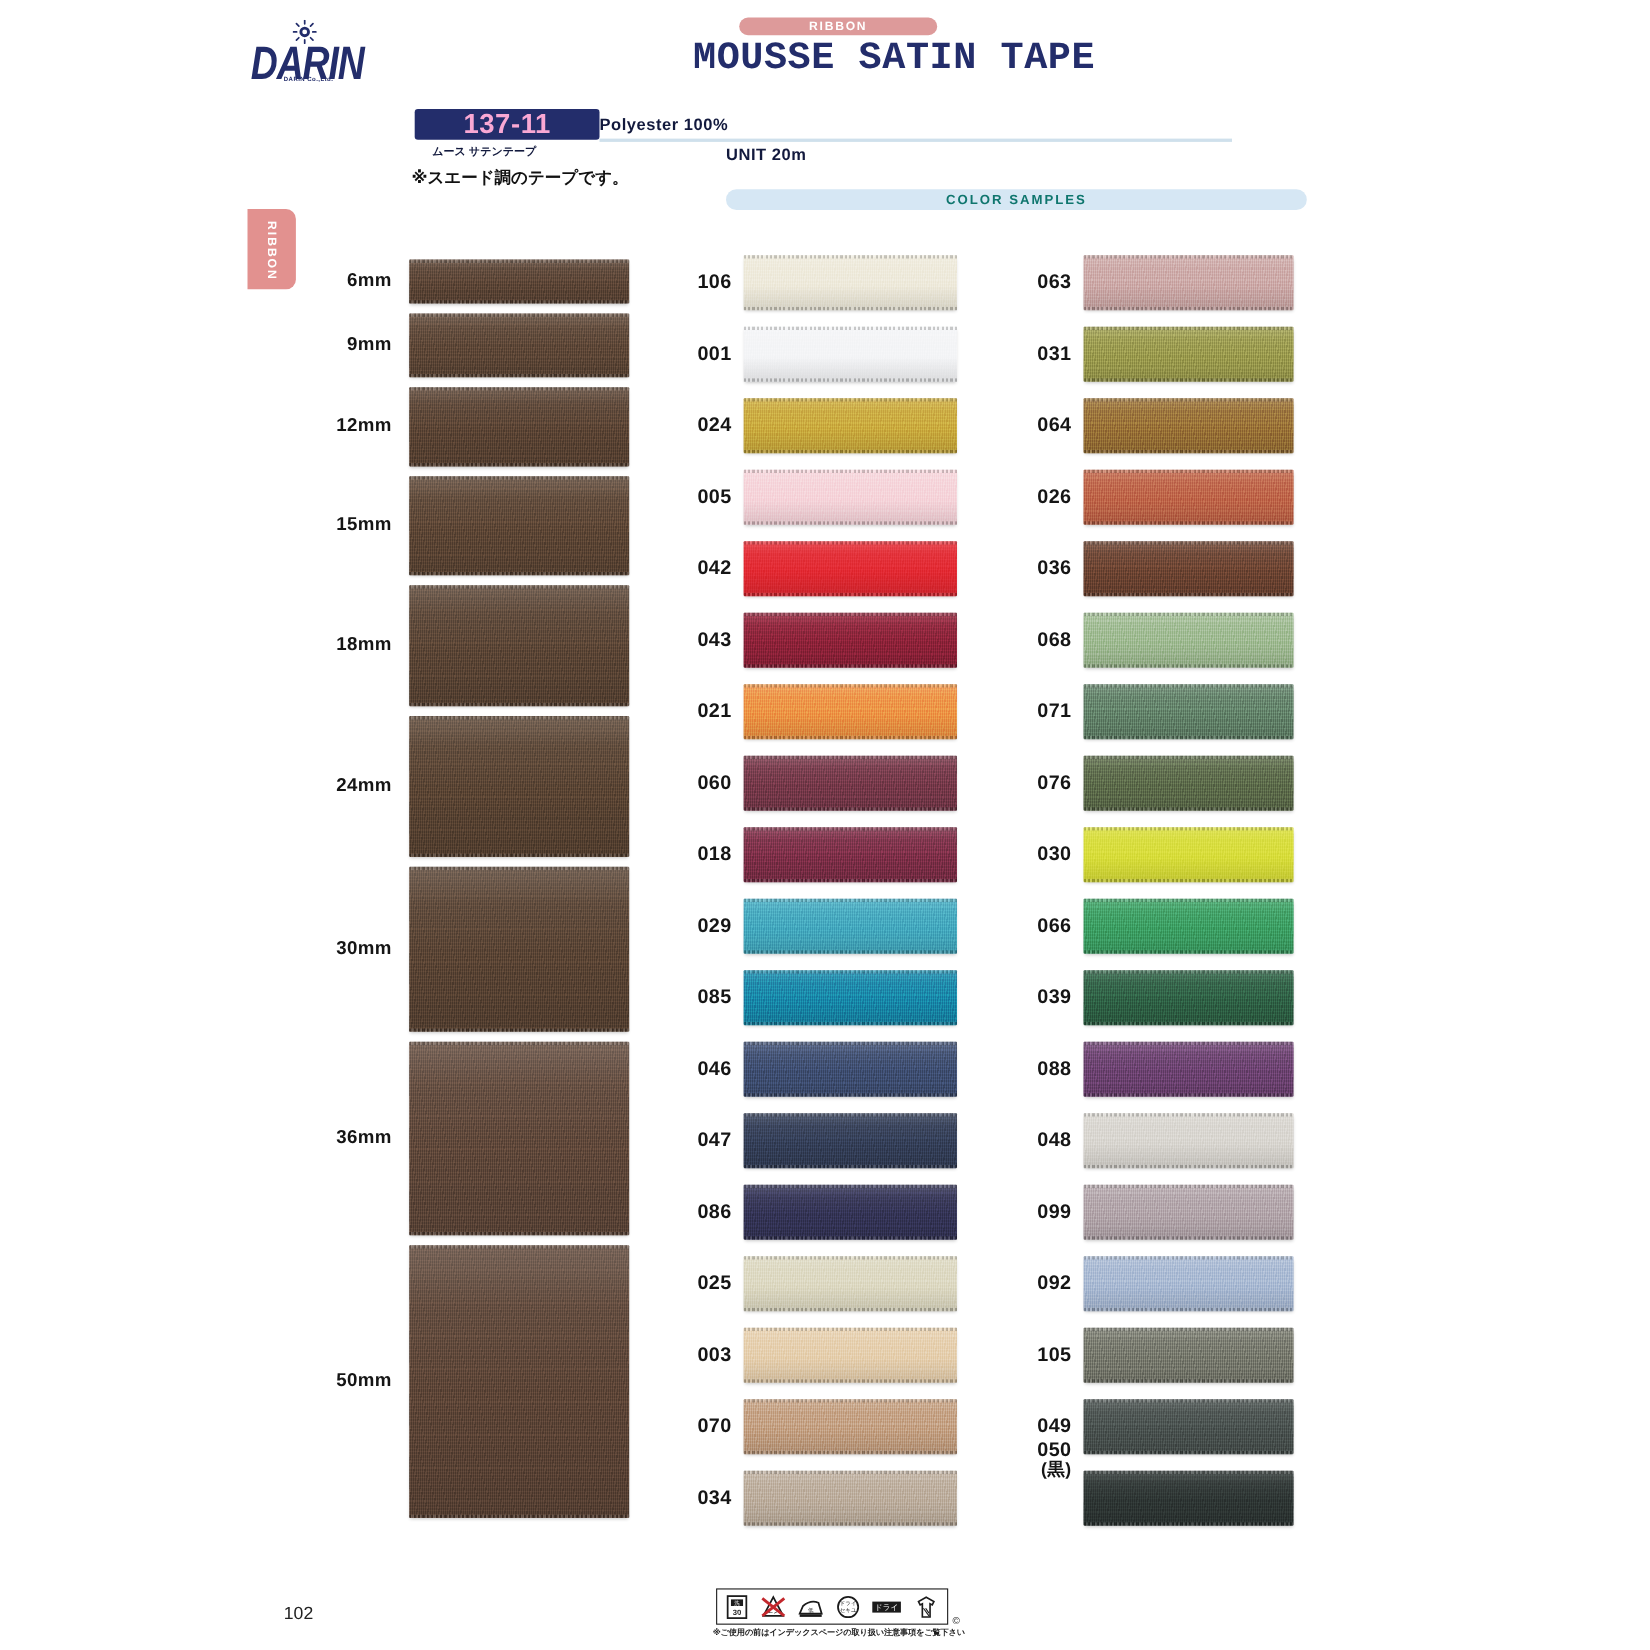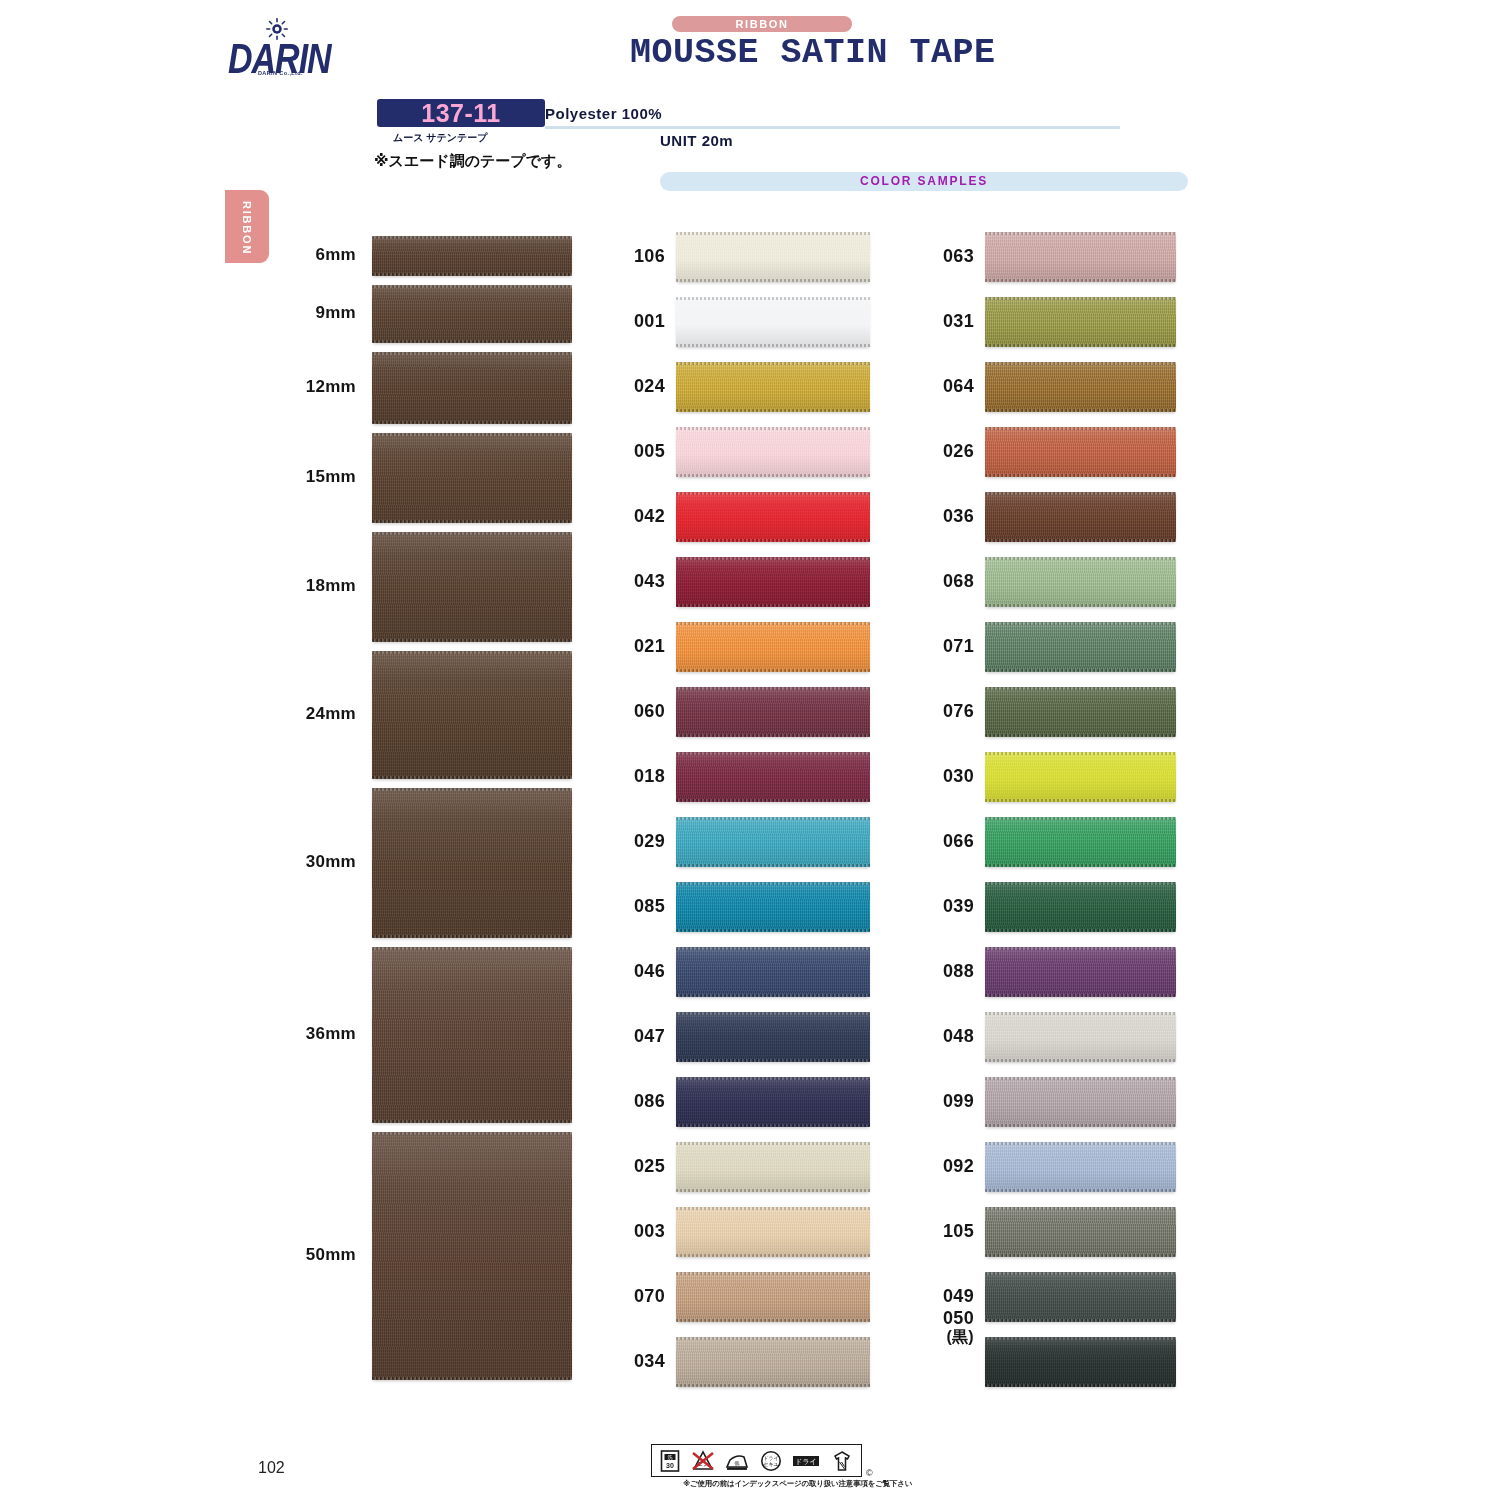--- a/index.html
+++ b/index.html
@@ -37,21 +37,21 @@
   .unit{position:absolute;left:660px;top:132px;font-size:15px;font-weight:bold;
      color:#12193d;letter-spacing:.5px;white-space:nowrap;}
   .jp-name{position:absolute;left:393px;top:131px;font-size:10px;font-weight:bold;
      color:#12193d;white-space:nowrap;}
   .jp-note{position:absolute;left:374px;top:152px;font-size:15px;font-weight:bold;
      color:#111;white-space:nowrap;}
 
   
   .cs-banner{position:absolute;left:660px;top:172px;width:528px;height:19px;
      border-radius:10px;background:#d6e7f4;}
-  .cs-banner span{display:block;text-align:center;line-height:19px;color:#a21caf;
+  .cs-banner span{display:block;text-align:center;line-height:19px;color:#0f766e;
      font-size:12px;font-weight:bold;letter-spacing:1.8px;}
 
   
   .side-tab{position:absolute;left:225px;top:190px;width:44px;height:73px;
      background:#e2918f;border-top-right-radius:9px;border-bottom-right-radius:9px;}
   .side-tab span{display:block;color:#fff;font-size:11px;font-weight:bold;
      letter-spacing:1.8px;white-space:nowrap;
      transform:rotate(90deg);transform-origin:center;
      position:absolute;left:50%;top:50%;margin-left:-26px;margin-top:-6px;
      width:52px;text-align:center;}
@@ -79,21 +79,21 @@
   .lbl.code{font-size:18px;}
   .lbl .sub{display:block;font-size:16px;line-height:1.05;}
 
   
   .page-num{position:absolute;left:258px;top:1459px;font-size:16px;color:#222;}
   .care{position:absolute;left:651px;top:1444px;width:211px;height:33px;
      border:1.4px solid #1b1b1b;display:flex;align-items:center;
      justify-content:space-around;padding:0 3px;box-sizing:border-box;background:#fff;}
   .care svg{display:block;}
   .care-note{position:absolute;left:648px;top:1479px;font-size:7.5px;
-     font-weight:bold;color:#1b1b1b;white-space:nowrap;letter-spacing:-0.2px;margin-left:35px;}
+     font-weight:bold;color:#1b1b1b;white-space:nowrap;letter-spacing:-0.2px;}
   .copy{position:absolute;left:866px;top:1468px;font-size:9px;color:#1b1b1b;}
 </style>
 </head>
 <body>
 
 <div class="page">
 
   <div class="logo">
     <svg class="logo-sun" viewBox="0 0 24 24">
       <circle cx="12" cy="12" r="5.2" fill="#232d6b"></circle>

